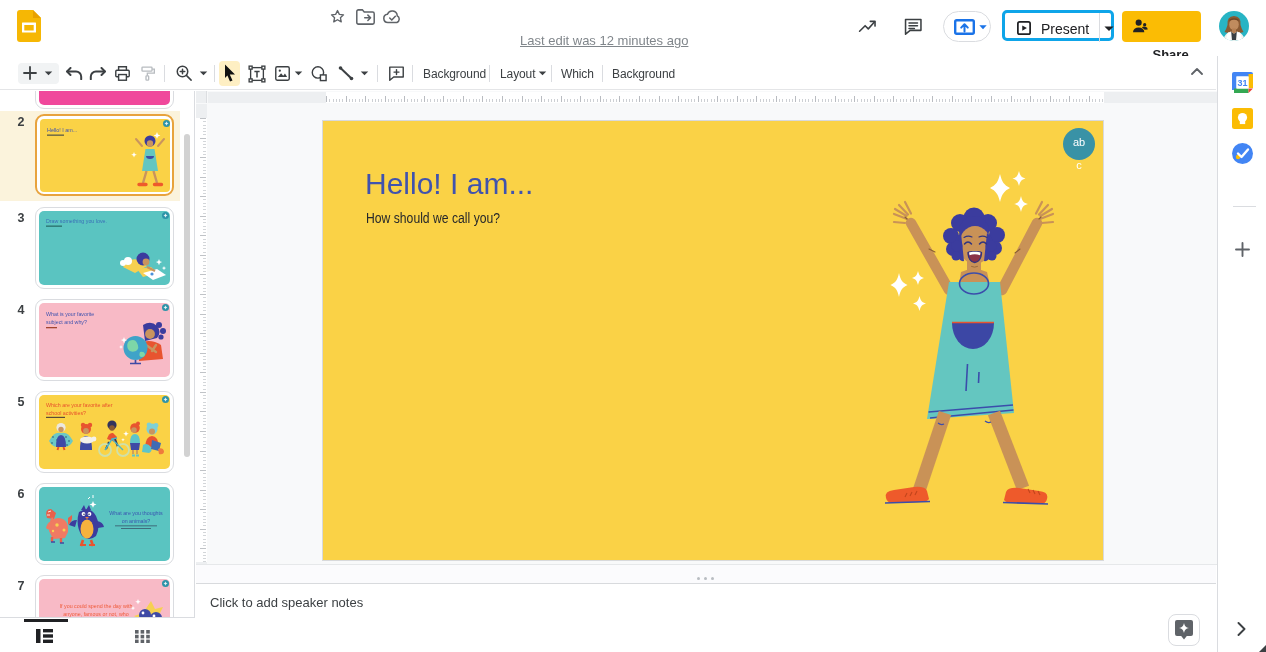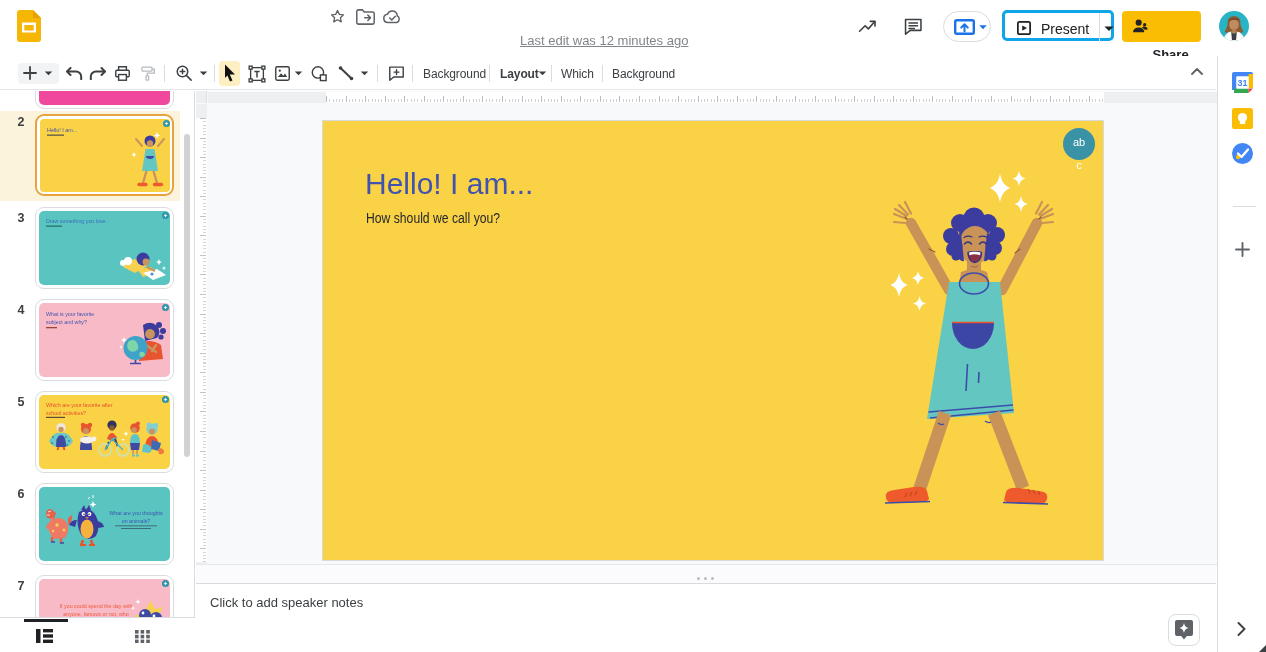--- a/index.html
+++ b/index.html
@@ -192,21 +192,21 @@
       </svg>
     <div class="tsep" style="left:377px;"></div>
 
     <svg class="abs" style="left:388px; top:9px;" width="17" height="17" viewBox="0 0 24 24" fill="none" stroke="#3c4043" stroke-width="2">
         <path d="M2.5 3 h19 v14 h-13.5 l-5.5 4.5 Z" stroke-linejoin="round"></path>
         <path d="M12 6.5 v7 M8.5 10 h7" stroke-linecap="round"></path>
       </svg>
     <div class="tsep" style="left:412px;"></div>
     <div class="tlabel" style="left:423px;">Background</div>
     <div class="tsep" style="left:489px;"></div>
-    <div class="tlabel" style="left:500px;font-weight:bold;">Layout</div>
+    <div class="tlabel" style="left:500px;">Layout</div>
     <svg class="abs" style="left:538px; top:15px;" width="9" height="5" viewBox="0 0 10 6">
         <path d="M0.5 0.5 L5 5 L9.5 0.5" fill="#3c4043"></path>
       </svg>
     <div class="tsep" style="left:551px;"></div>
     <div class="tlabel" style="left:561px;">Which</div>
     <div class="tsep" style="left:602px;"></div>
     <div class="tlabel" style="left:612px;">Background</div>
 
     <svg class="abs" style="left:1191px; top:11px;" width="12" height="8" viewBox="0 0 12 8">
         <path d="M1 7 L6 2 L11 7" fill="none" stroke="#5f6368" stroke-width="1.8" stroke-linecap="round" stroke-linejoin="round"></path>

